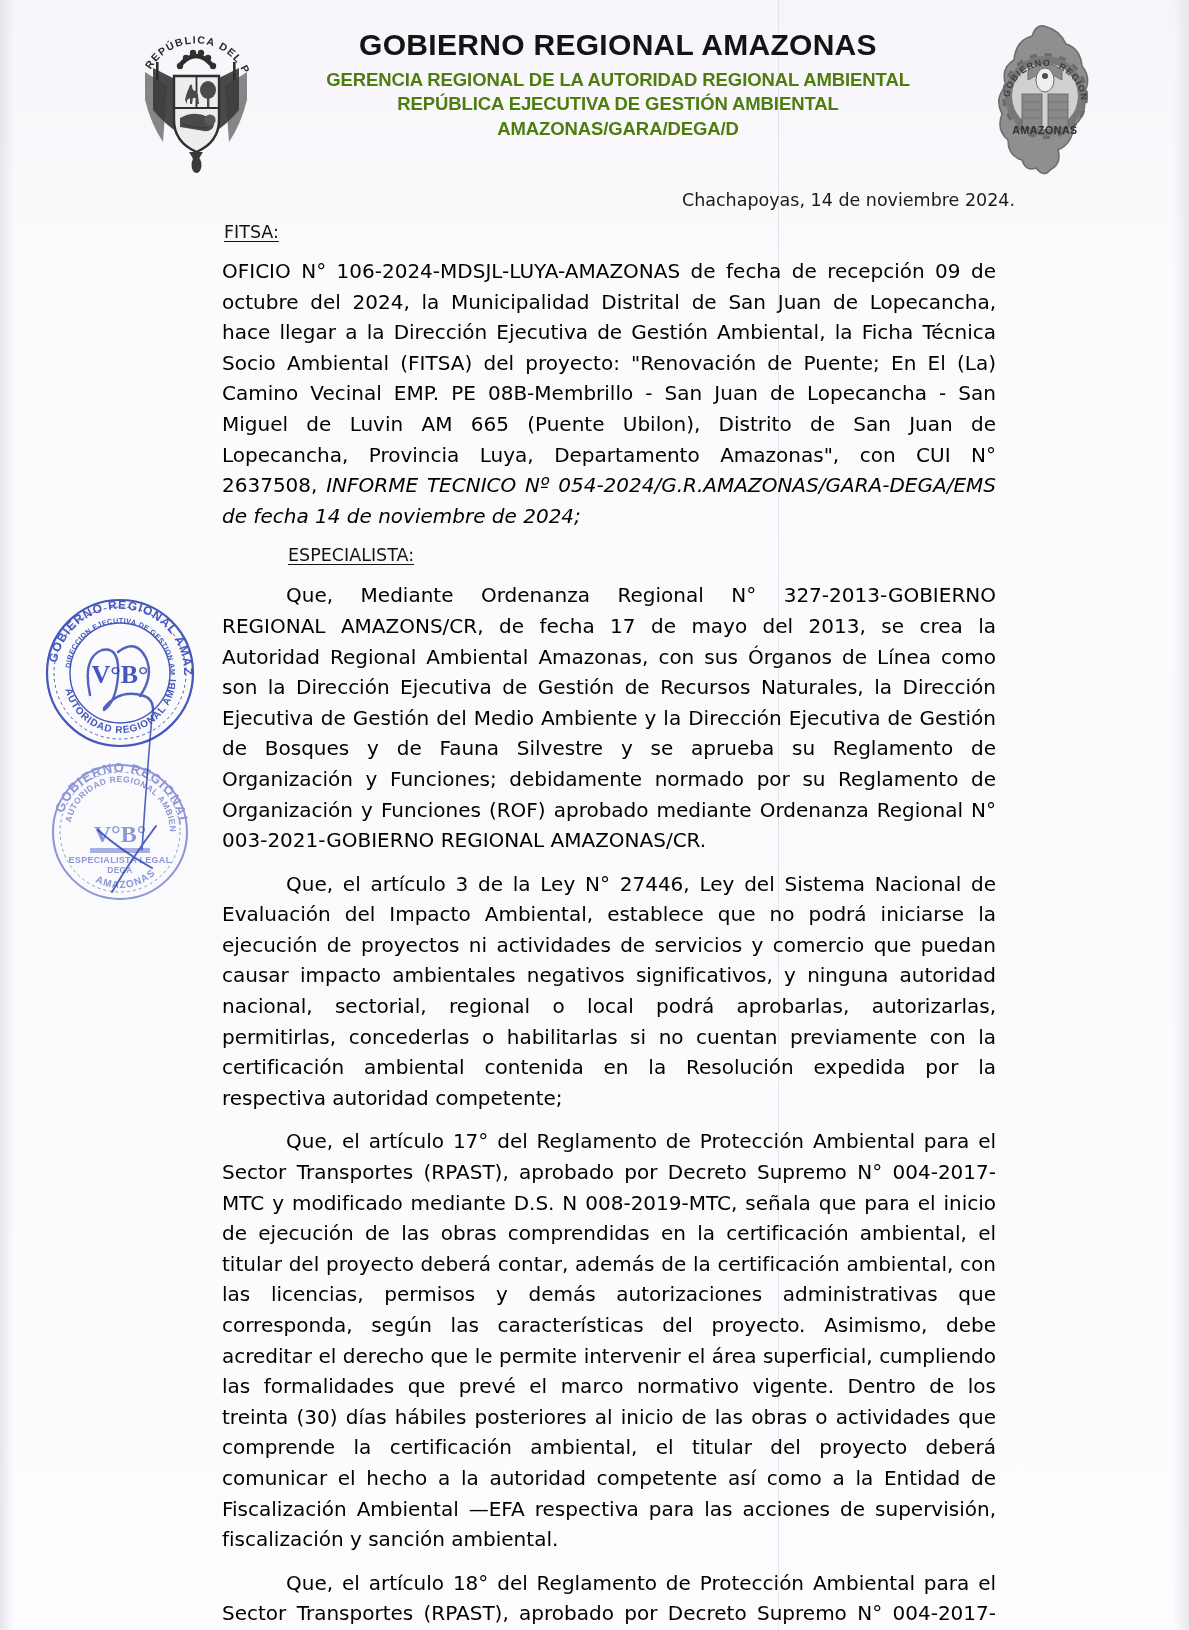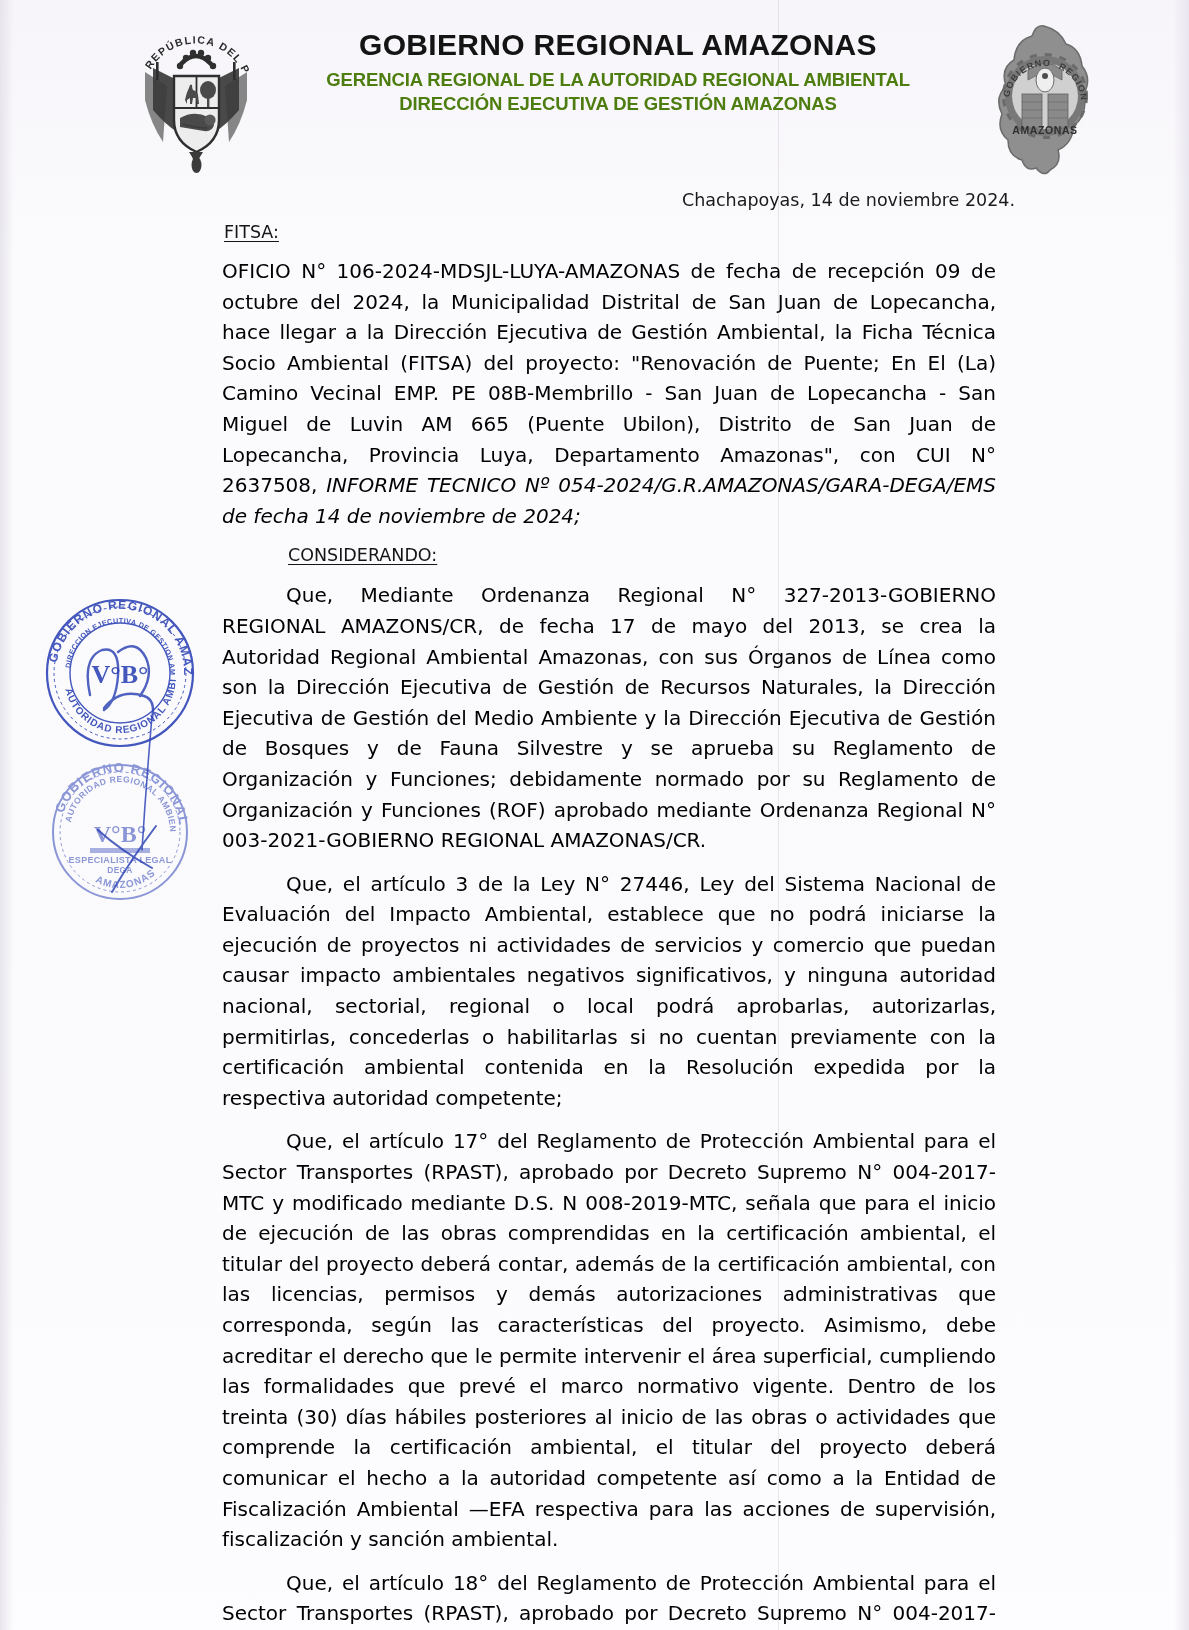--- a/index.html
+++ b/index.html
@@ -236,21 +236,22 @@
         </g>
 
         <path d="M56 132 q7 10 7 20 q0-10 7-20 z" fill="#3a3a3a"></path>
         <ellipse cx="63.5" cy="145" rx="5" ry="8" fill="#3a3a3a"></ellipse>
       </svg>
     </div>
 
     <div class="header-text">
       <div class="org-title">GOBIERNO REGIONAL AMAZONAS</div>
       <div class="org-sub">GERENCIA REGIONAL DE LA AUTORIDAD REGIONAL AMBIENTAL</div>
-      <div class="org-sub">DIRECCIÓN EJECUTIVA DE GESTIÓN AMAZONAS</div>
+      <div class="org-sub">REPÚBLICA EJECUTIVA DE GESTIÓN AMBIENTAL</div>
+      <div class="org-sub">AMAZONAS/GARA/DEGA/D</div>
     </div>
 
     <div class="emblem-amazonas">
       <svg viewBox="0 0 116 160" width="116" height="160" aria-hidden="true">
 
         <path d="M56 4 Q72 8 78 22 Q92 26 94 44 Q104 56 96 72 Q100 92 86 104
                  Q84 122 70 128 Q74 142 62 148 Q56 156 48 146 Q38 150 34 138
                  Q20 134 20 118 Q8 108 14 92 Q6 76 18 64 Q12 46 26 38
                  Q28 18 44 14 Q48 2 56 4 Z" fill="#8f8f8f" stroke="#6d6d6d" stroke-width="1.6"></path>
 
@@ -297,21 +298,21 @@
   <div class="doc-date">Chachapoyas, 14 de noviembre 2024.</div>
 
   <div class="body-col">
 
     <div class="sec-label label-visto">FITSA:</div>
 
     <p class="para tight"><span>OFICIO N° 106-2024-MDSJL-LUYA-AMAZONAS de fecha de recepción 09 de octubre del 2024, la Municipalidad Distrital de San Juan de Lopecancha, hace llegar a la Dirección Ejecutiva de Gestión Ambiental, la Ficha Técnica Socio Ambiental (FITSA) del proyecto: "Renovación de Puente; En El (La) Camino Vecinal EMP. PE 08B-Membrillo - San Juan de Lopecancha - San Miguel de Luvin AM 665 (Puente Ubilon), Distrito de San Juan de Lopecancha, Provincia Luya, Departamento Amazonas", con CUI N° 2637508, </span><span class="ital">INFORME TECNICO Nº 054-2024/G.R.AMAZONAS/GARA-DEGA/EMS de fecha 14 de noviembre de 2024;</span></p>
 
     <div class="gap-md"></div>
 
-    <div class="sec-label label-considerando">CONSIDERANDO:</div>
+    <div class="sec-label label-considerando">ESPECIALISTA:</div>
 
     <p class="para indent">Que, Mediante Ordenanza Regional N° 327-2013-GOBIERNO REGIONAL AMAZONS/CR, de fecha 17 de mayo del 2013, se crea la Autoridad Regional Ambiental Amazonas, con sus Órganos de Línea como son la Dirección  Ejecutiva de Gestión de Recursos Naturales, la Dirección Ejecutiva de  Gestión del Medio Ambiente y la Dirección Ejecutiva de Gestión de Bosques y de Fauna Silvestre y se aprueba su Reglamento de Organización y Funciones; debidamente normado por su Reglamento de Organización y Funciones (ROF) aprobado mediante Ordenanza Regional N° 003-2021-GOBIERNO REGIONAL AMAZONAS/CR.</p>
     <p class="para indent">Que, el artículo 3 de la Ley N° 27446, Ley del Sistema Nacional de Evaluación del Impacto Ambiental, establece que no podrá iniciarse la ejecución de proyectos ni actividades de servicios y comercio que puedan causar impacto ambientales negativos significativos, y ninguna autoridad nacional, sectorial, regional o local podrá aprobarlas, autorizarlas, permitirlas, concederlas o habilitarlas si no cuentan previamente con la certificación ambiental contenida en la Resolución expedida por la respectiva autoridad competente;</p>
     <p class="para indent">Que, el artículo 17° del Reglamento de Protección Ambiental para el Sector Transportes (RPAST), aprobado por Decreto Supremo N° 004-2017-MTC y modificado mediante D.S. N 008-2019-MTC, señala que para el inicio de ejecución de las obras comprendidas en la certificación ambiental, el titular del proyecto deberá contar, además de la certificación ambiental, con las licencias, permisos y demás autorizaciones administrativas que corresponda, según las características del proyecto.  Asimismo, debe acreditar el derecho que le permite intervenir el área superficial, cumpliendo las formalidades que prevé el marco normativo vigente. Dentro de los treinta (30) días hábiles posteriores al inicio de las obras o actividades que comprende la certificación ambiental, el titular del proyecto deberá comunicar el hecho a la autoridad competente así como a la Entidad de Fiscalización Ambiental —EFA respectiva para las acciones de supervisión, fiscalización y sanción ambiental.</p>
     <p class="para indent">Que, el artículo 18° del Reglamento de Protección Ambiental para el Sector Transportes (RPAST), aprobado por Decreto Supremo N° 004-2017-MTC y modificado mediante D.S. N 008-2019-MTC, indica también que la Certificación Ambiental pierde vigencia si, dentro del plazo máximo de tres (03) años posteriores a su emisión, el titular del proyecto no inicia las obras para su ejecución. Este plazo podrá ser ampliado por la Autoridad Ambiental Competente por única vez y a pedido del titular, sustentado mediante informe, de acuerdo al formato establecido por la DGASA, hasta por dos (02) años adicionales. En caso de pérdida de la vigencia de la certificación ambiental, para el otorgamiento de una nueva, el titular deberá presentar el Estudio Ambiental incluyendo las modificaciones correspondientes.</p>
   </div>
 
   <div class="stamp stamp-a">
     <svg viewBox="0 0 152 152" width="152" height="152" aria-hidden="true">
       <circle cx="76" cy="76" r="73" fill="none" stroke="#2a41b4" stroke-width="2.2"></circle>

